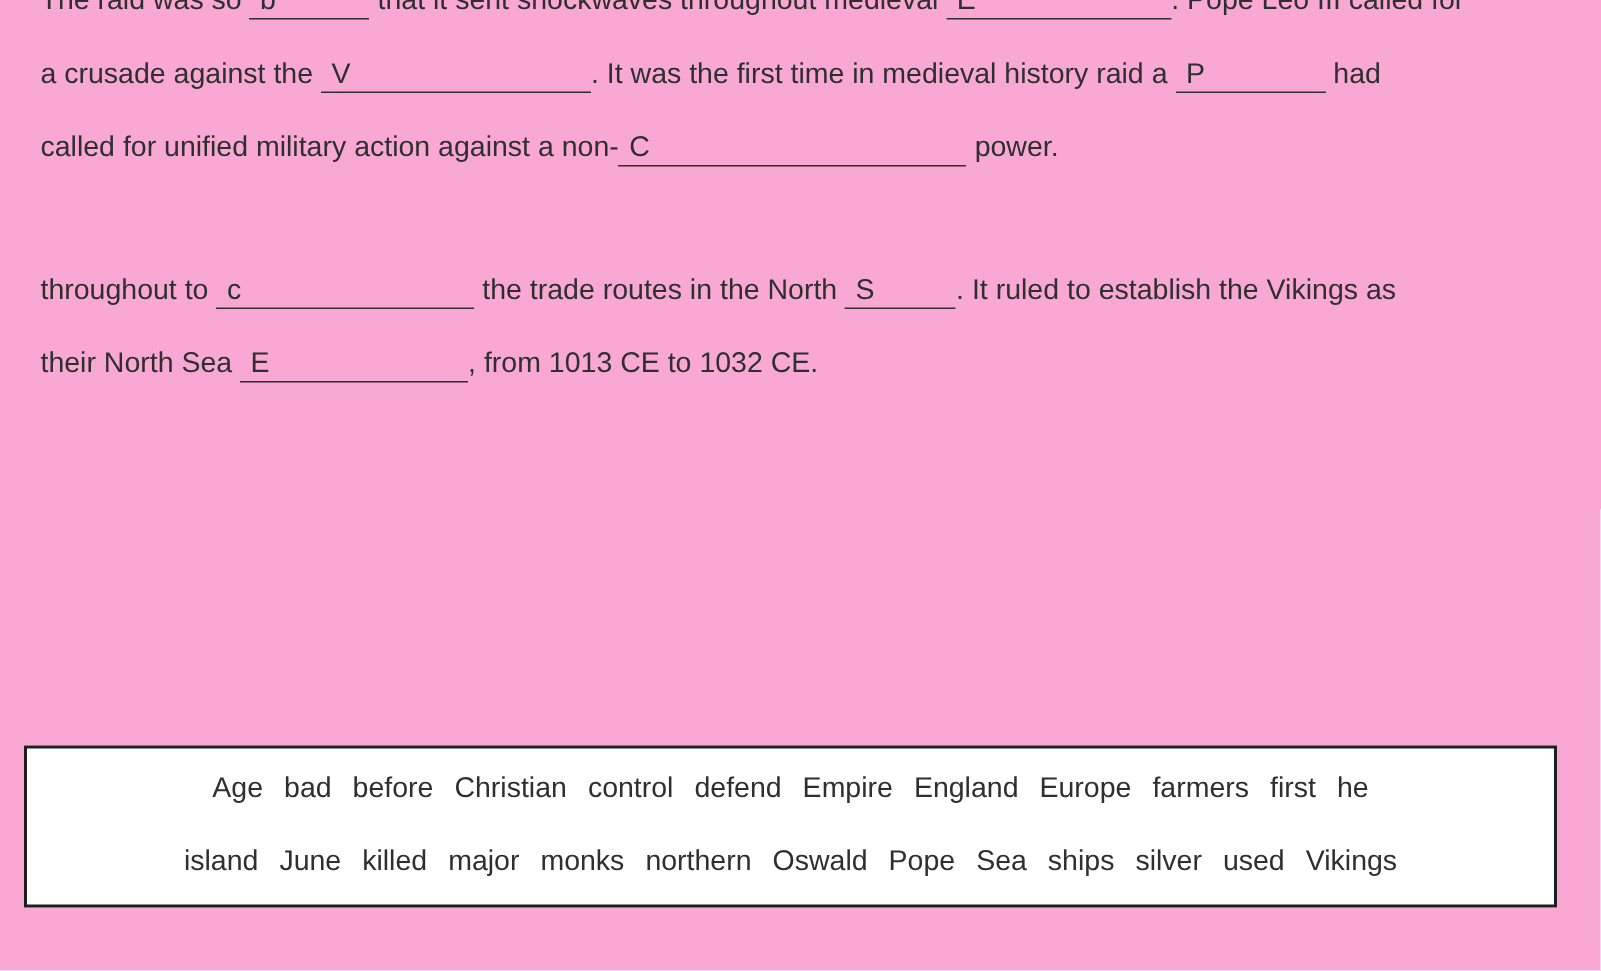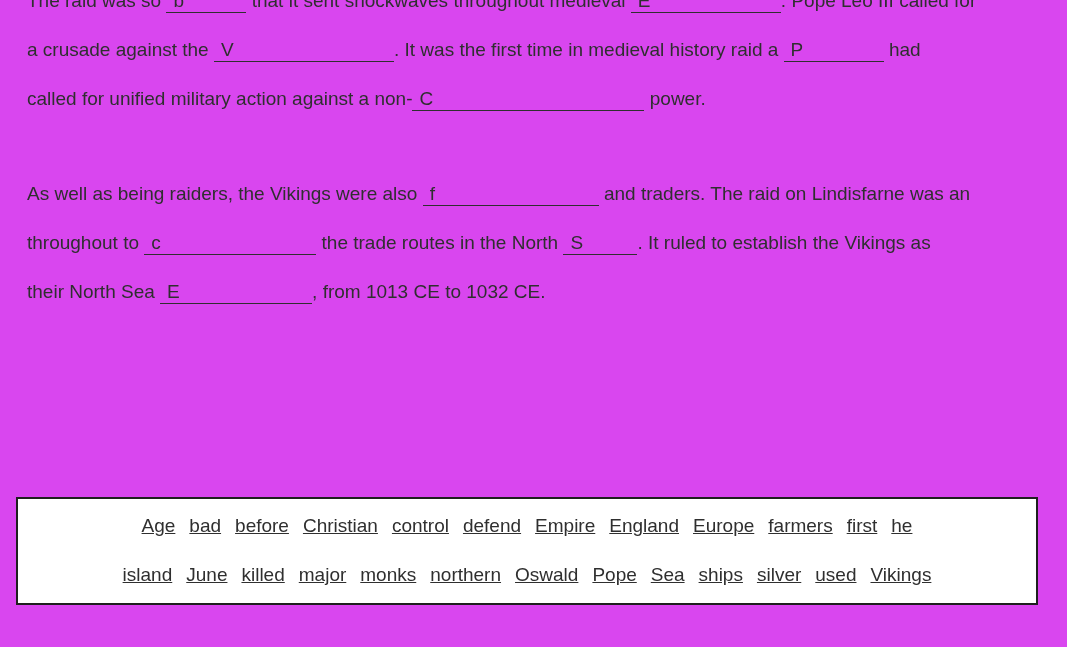--- a/index.html
+++ b/index.html
@@ -1,21 +1,21 @@
 <!DOCTYPE html>
 <html><head>
 <meta charset="utf-8">
 <style>
   html, body { margin: 0; padding: 0; background: #ffffff; }
   .page {
     position: relative;
     width: 1067px;
     height: 647px;
     overflow: hidden;
-    background: #d946ef;
+    background: #f9a8d4;
     font-family: "Liberation Sans", sans-serif;
     font-size: 19px;
     color: #2f2f2f;
   }
   .doc {
     margin-top: -24px;
     padding-left: 27px;
     padding-right: 10px;
   }
   .paragraph + .paragraph { margin-top: 46px; }
@@ -38,37 +38,35 @@
     position: absolute;
     left: 16px;
     top: 497px;
     width: 1022px;
     height: 108px;
     box-sizing: border-box;
     border: 2px solid #1f1f1f;
     background: #ffffff;
     text-align: center;
     padding-top: 2px;
-    text-decoration: underline;
   }
   .bank-row { line-height: 49px; white-space: nowrap; }
   .bank-word { margin: 0 7px; }
 </style>
 </head>
 <body>
 
 <div class="page">
   <div class="doc" id="doc">
       <div class="paragraph">
         <div class="line"><span class="run">The raid was so </span><span class="blank" style="width: 80px;">b</span><span class="run"> that it sent shockwaves throughout medieval </span><span class="blank" style="width: 150px;">E</span><span class="run">. Pope Leo III called for</span></div>
         <div class="line"><span class="run">a crusade against the </span><span class="blank" style="width: 180px;">V</span><span class="run">. It was the first time in medieval history raid a </span><span class="blank" style="width: 100px;">P</span><span class="run"> had</span></div>
         <div class="line"><span class="run">called for unified military action against a non-</span><span class="blank" style="width: 232px;">C</span><span class="run"> power.</span></div>
       </div>
       <div class="paragraph">
-        <div class="line"><span class="run">As well as being raiders, the Vikings were also </span><span class="blank" style="width: 176px;">f</span><span class="run"> and traders. The raid on Lindisfarne was an</span></div>
         <div class="line"><span class="run">throughout to </span><span class="blank" style="width: 172px;">c</span><span class="run"> the trade routes in the North </span><span class="blank" style="width: 74px;">S</span><span class="run">. It ruled to establish the Vikings as</span></div>
         <div class="line"><span class="run">their North Sea </span><span class="blank" style="width: 152px;">E</span><span class="run">, from 1013 CE to 1032 CE.</span></div>
       </div>
     </div>
   <div class="word-bank" id="wordbank">
       <div class="bank-row"><span class="bank-word">Age</span><span class="bank-word">bad</span><span class="bank-word">before</span><span class="bank-word">Christian</span><span class="bank-word">control</span><span class="bank-word">defend</span><span class="bank-word">Empire</span><span class="bank-word">England</span><span class="bank-word">Europe</span><span class="bank-word">farmers</span><span class="bank-word">first</span><span class="bank-word">he</span></div>
       <div class="bank-row"><span class="bank-word">island</span><span class="bank-word">June</span><span class="bank-word">killed</span><span class="bank-word">major</span><span class="bank-word">monks</span><span class="bank-word">northern</span><span class="bank-word">Oswald</span><span class="bank-word">Pope</span><span class="bank-word">Sea</span><span class="bank-word">ships</span><span class="bank-word">silver</span><span class="bank-word">used</span><span class="bank-word">Vikings</span></div>
     </div>
 </div>
 

